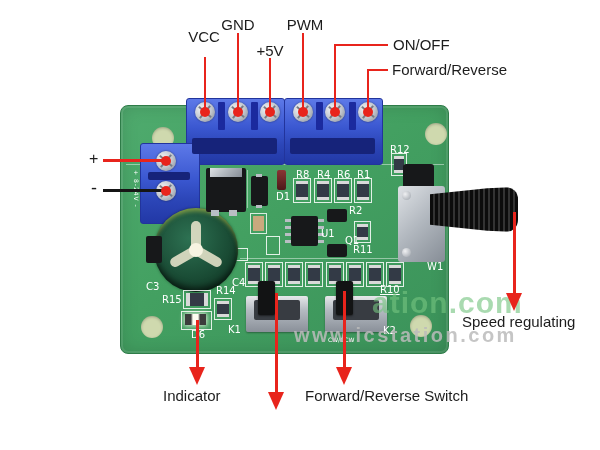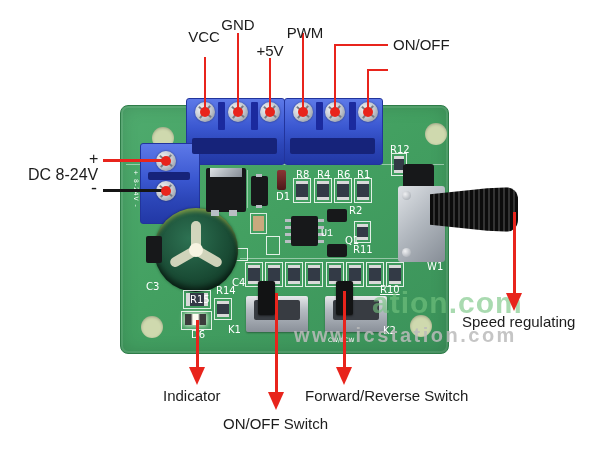--- a/index.html
+++ b/index.html
@@ -134,21 +134,21 @@
 
   <div class="blackbody" style="left:291px;top:216px;width:27px;height:30px;"></div>
   <div class="pin" style="left:285px;top:219px;"></div>
     <div class="pin" style="left:285px;top:226px;"></div>
   <div class="pin" style="left:285px;top:233px;"></div>
     <div class="pin" style="left:285px;top:240px;"></div>
   <div class="pin" style="left:318px;top:219px;"></div>
     <div class="pin" style="left:318px;top:226px;"></div>
   <div class="pin" style="left:318px;top:233px;"></div>
     <div class="pin" style="left:318px;top:240px;"></div>
-  <span class="sk" style="left:321px;top:230px;font-family:Liberation Mono, monospace;">U1</span>
+  <span class="sk" style="left:321px;top:230px;">U1</span>
 
   <div class="blackbody" style="left:327px;top:209px;width:20px;height:13px;"></div>
   <span class="sk" style="left:349px;top:207px;">R2</span>
   <div class="blackbody" style="left:327px;top:244px;width:20px;height:13px;"></div>
   <span class="sk" style="left:345px;top:237px;">Q1</span>
   <div class="res" style="left:357px;top:224px;width:11px;height:16px;"></div>
   <span class="sk" style="left:353px;top:246px;">R11</span>
 
   <div class="blackbody" style="left:146px;top:236px;width:16px;height:27px;"></div>
   <div class="abs" style="left:253px;top:216px;width:11px;height:15px;background:#c9a97e;outline:1px solid rgba(255,255,255,0.8);outline-offset:2px;z-index:5;"></div>
@@ -167,21 +167,21 @@
   <div class="res" style="left:288px;top:265px;"></div>
     <div class="res" style="left:308px;top:265px;"></div>
   <div class="res" style="left:329px;top:265px;"></div>
     <div class="res" style="left:349px;top:265px;"></div>
   <div class="res" style="left:369px;top:265px;"></div>
     <div class="res" style="left:389px;top:265px;"></div>
   <span class="sk" style="left:380px;top:286px;text-decoration:underline;">R10</span>
   <span class="sk" style="left:232px;top:279px;">C4</span>
 
   <div class="resh" style="left:186px;top:293px;width:22px;height:13px;"></div>
-  <span class="sk" style="left:162px;top:296px;margin-left:28px;">R15</span>
+  <span class="sk" style="left:162px;top:296px;">R15</span>
   <div class="skbox" style="left:181px;top:311px;width:29px;height:17px;"></div>
   <div class="abs" style="left:185px;top:314px;width:21px;height:11px;z-index:5;background:linear-gradient(90deg,#3c3c3c 28%,#fffdf2 38%,#fffdf2 62%,#3c3c3c 72%);box-shadow:0 0 5px 1px rgba(255,255,240,0.8);"></div>
   <span class="sk" style="left:191px;top:331px;">D6</span>
   <div class="res" style="left:217px;top:301px;width:12px;height:16px;"></div>
   <span class="sk" style="left:216px;top:287px;">R14</span>
 
   <div class="swbody" style="left:246px;top:296px;"></div>
   <div class="swslot" style="left:254px;top:300px;"></div>
   <div class="lever" style="left:258px;top:281px;"></div>
   <span class="sk" style="left:228px;top:326px;">K1</span>
@@ -222,23 +222,22 @@
   <div class="rline" style="left:275px;top:293px;width:3px;height:102px;"></div>
   <div class="arrowhead" style="left:268px;top:392px;"></div>
   <div class="rline" style="left:343px;top:291px;width:3px;height:79px;"></div>
   <div class="arrowhead" style="left:336px;top:367px;"></div>
   <div class="rline" style="left:513px;top:212px;width:3px;height:84px;"></div>
   <div class="arrowhead" style="left:506px;top:293px;"></div>
 
   <div class="lbl c" style="left:204px;top:28px;">VCC</div>
   <div class="lbl c" style="left:238px;top:16px;">GND</div>
   <div class="lbl c" style="left:270px;top:42px;">+5V</div>
-  <div class="lbl c" style="left:305px;top:24px;">PWM</div>
+  <div class="lbl c" style="left:305px;top:16px;">PWM</div>
   <div class="lbl" style="left:393px;top:36px;">ON/OFF</div>
-  <div class="lbl" style="left:28px;top:166px;font-size:16px;">DC 8-24V</div>
+  <div class="lbl" style="left:392px;top:61px;">Forward/Reverse</div>
   <div class="lbl" style="left:89px;top:150px;font-size:16px;">+</div>
   <div class="lbl" style="left:91px;top:178px;font-size:18px;">-</div>
   <div class="lbl" style="left:163px;top:387px;">Indicator</div>
-  <div class="lbl" style="left:223px;top:415px;">ON/OFF Switch</div>
   <div class="lbl" style="left:462px;top:313px;">Speed regulating</div>
   <div class="lbl" style="left:305px;top:387px;">Forward/Reverse Switch</div>
 
 </div>
 
 </body></html>

